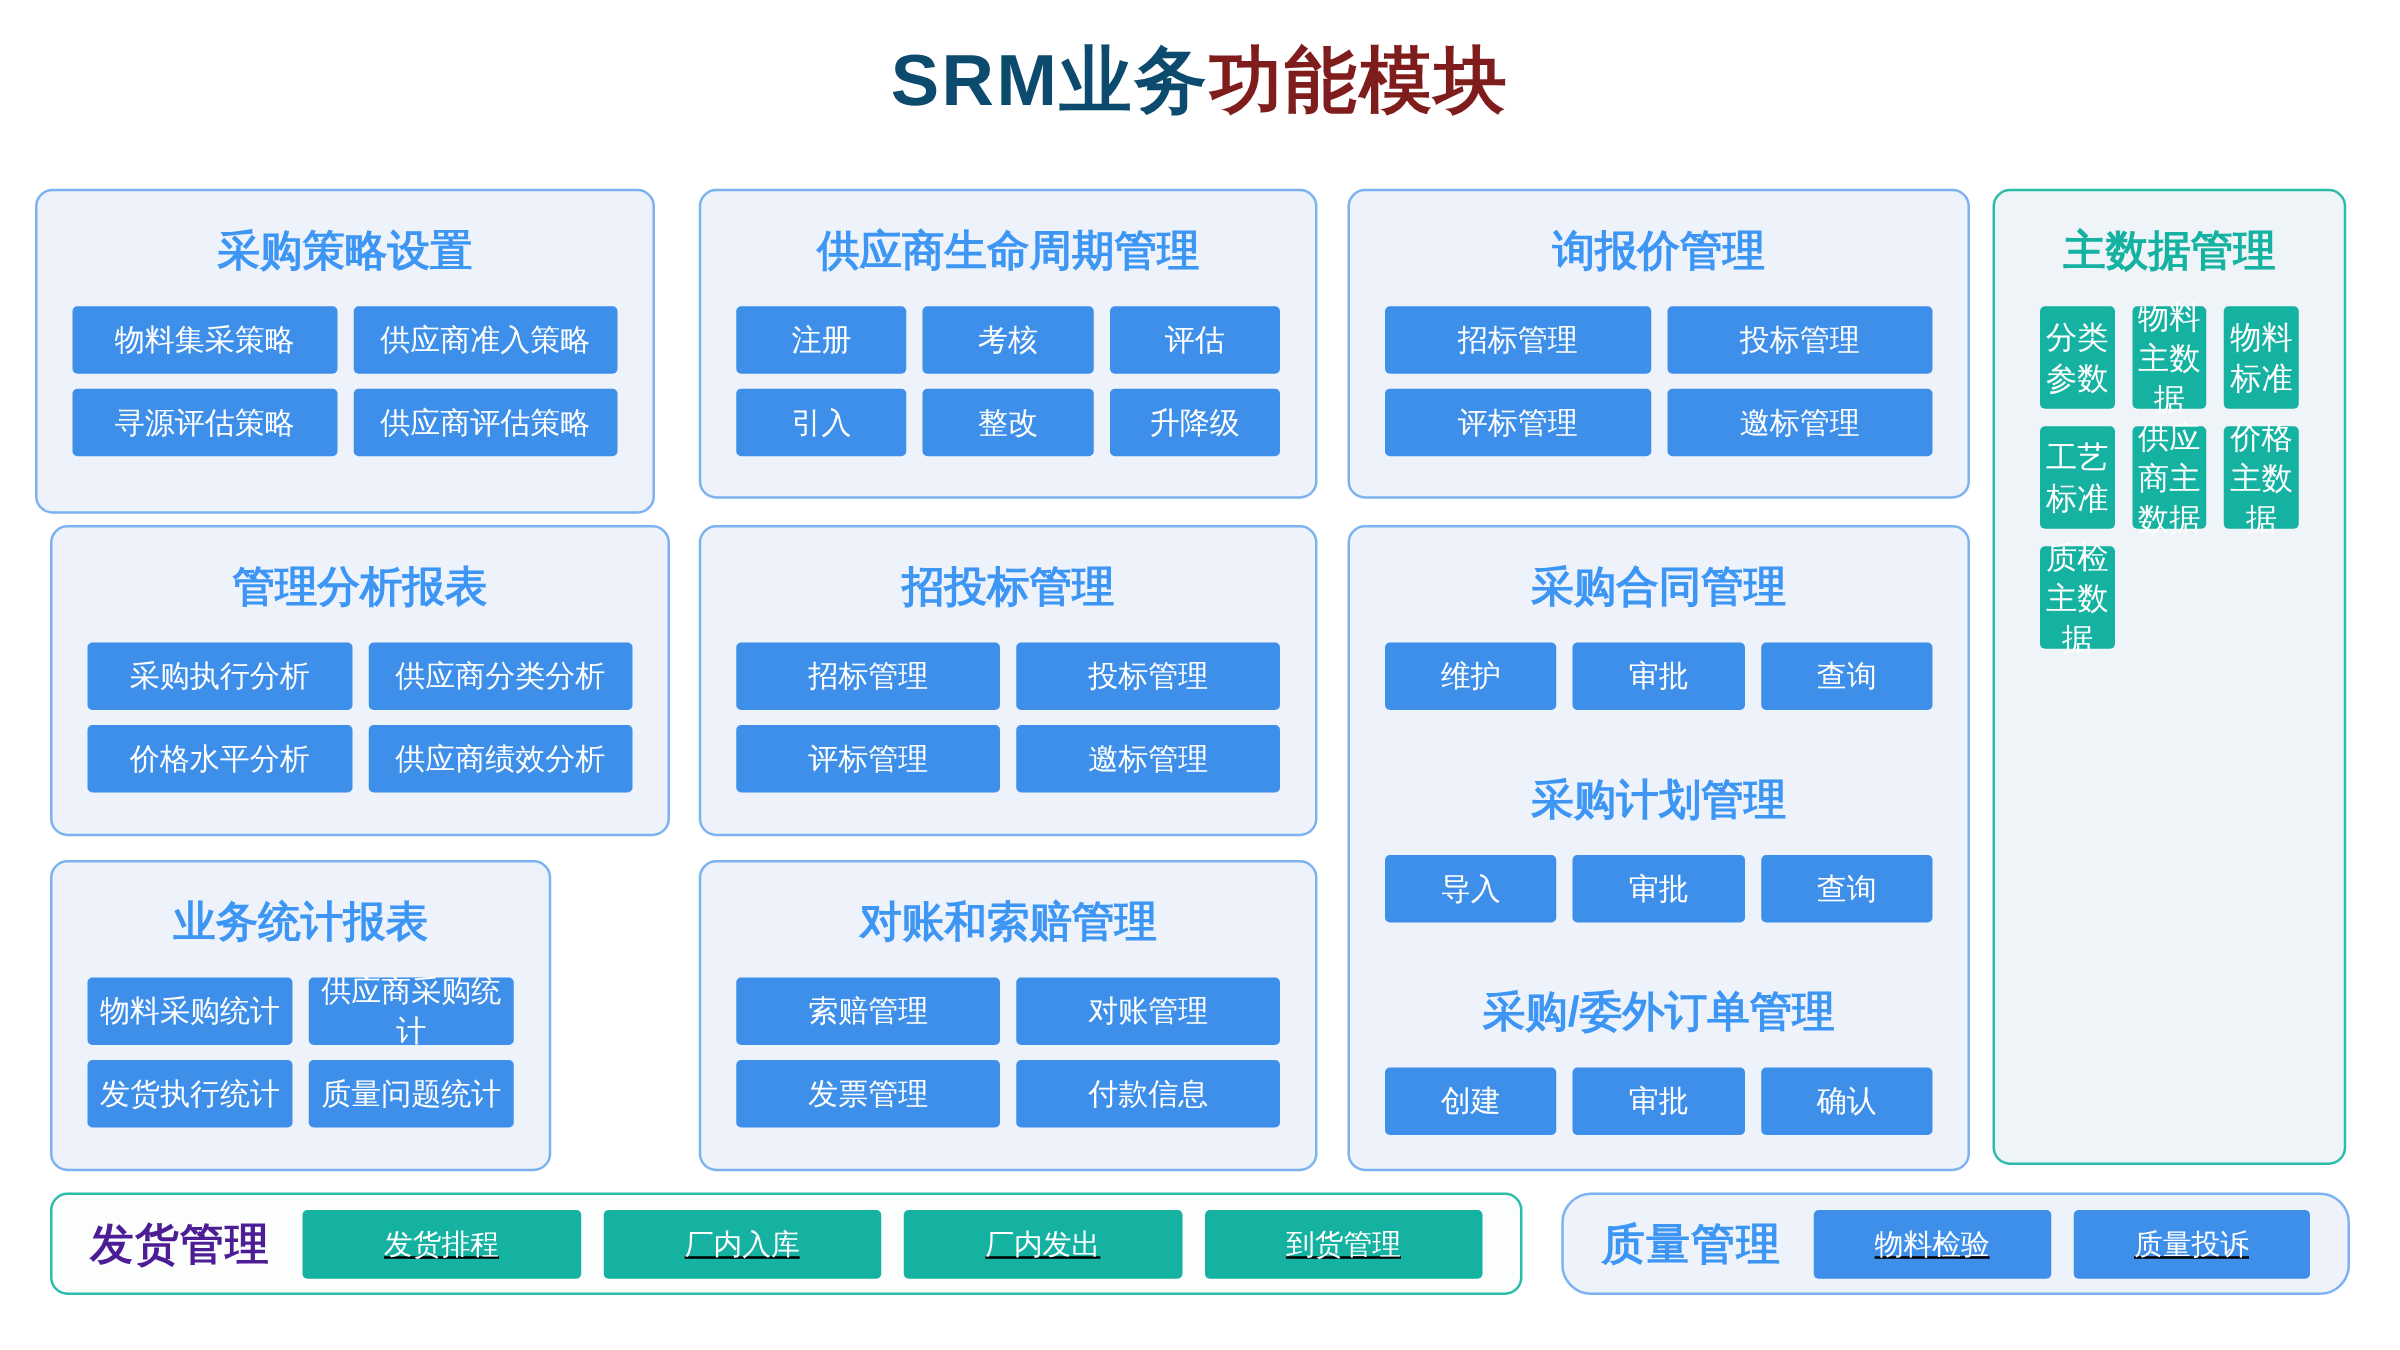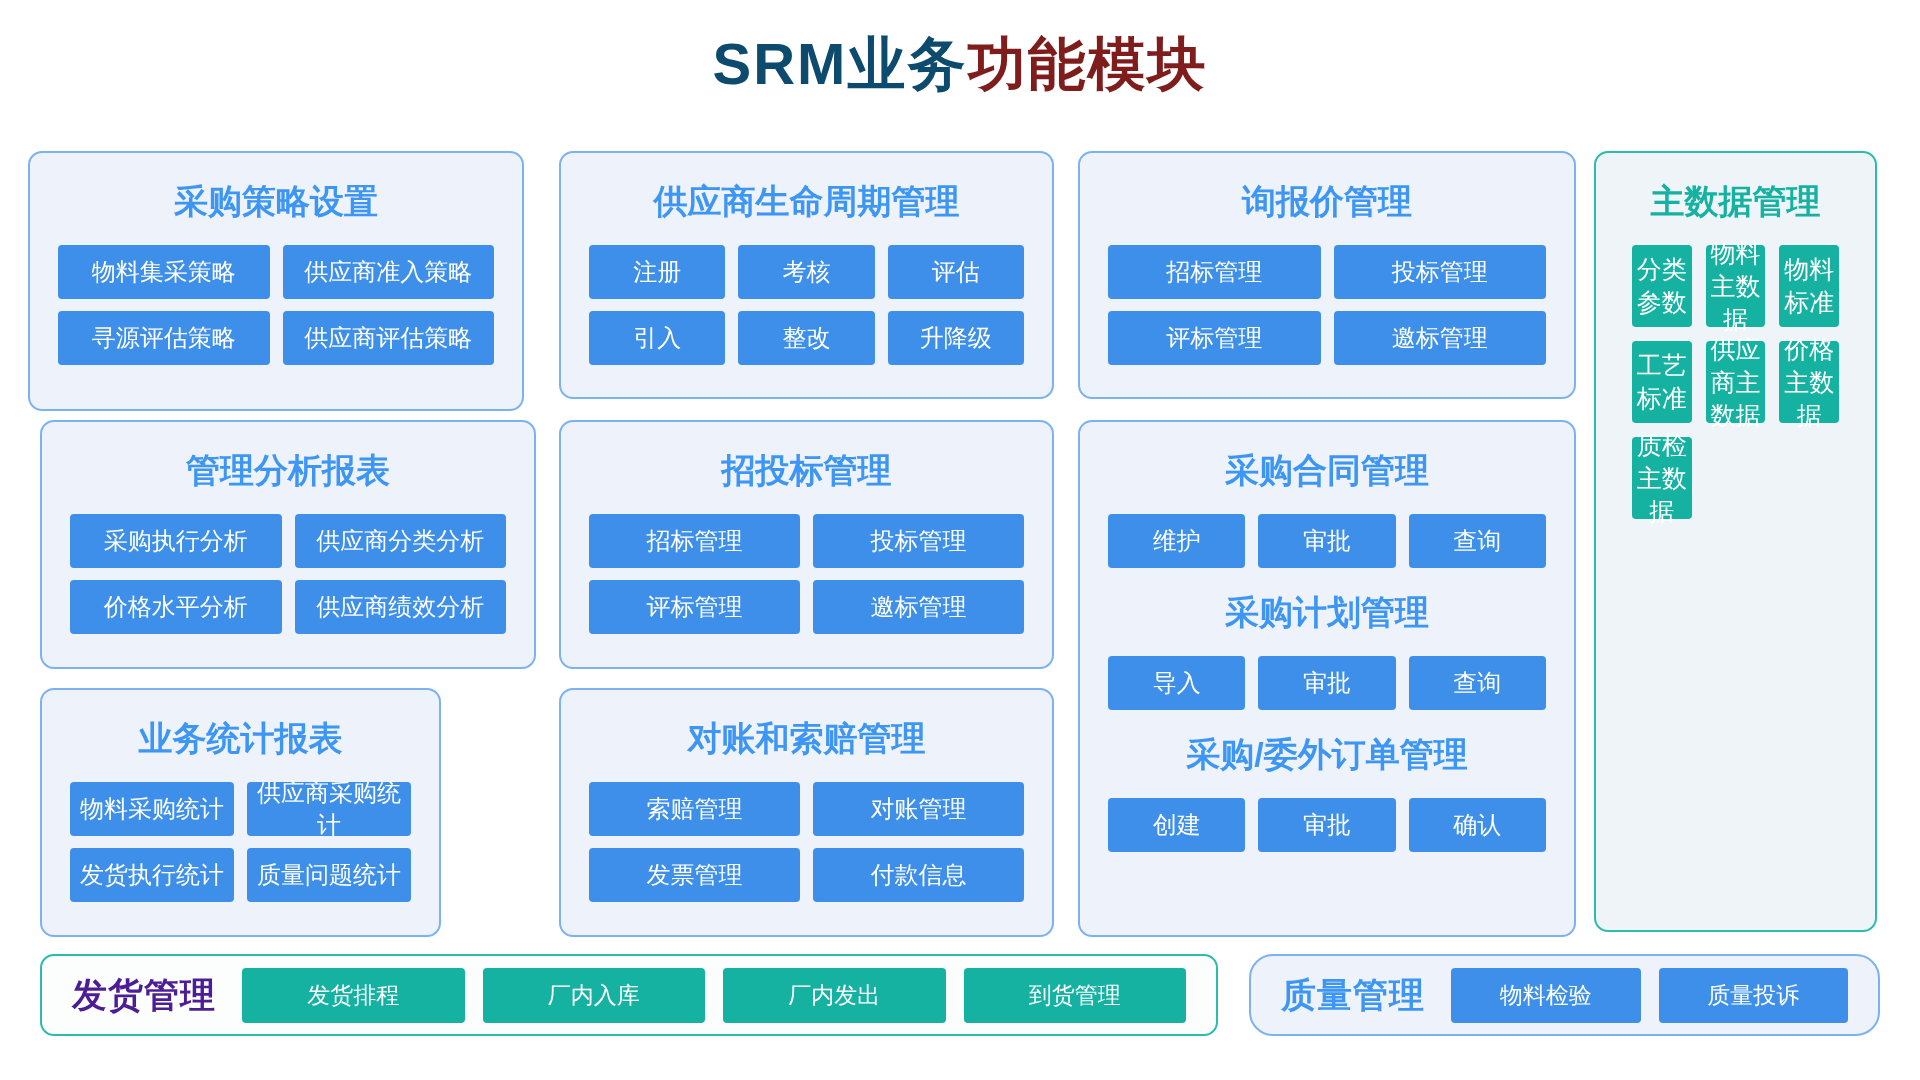--- a/index.html
+++ b/index.html
@@ -33,21 +33,21 @@
   .card-title {
     text-align: center;
     font-size: 34px;
     font-weight: bold;
     color: #3e96f4;
     padding-top: 30px;
     line-height: 36px;
   }
   .card-title.teal { color: #15b2a2; }
   .card-title.section { padding-top: 30px; }
-  .card-title.section-mid { padding-top: 26px; }
+  .card-title.section-mid { padding-top: 54px; }
 
   .btn-grid {
     display: grid;
     gap: 12px 13px;
     margin: 26px 28px 0 28px;
   }
   .cols-2 { grid-template-columns: 1fr 1fr; }
   .cols-3 { grid-template-columns: 1fr 1fr 1fr; }
   .stack { grid-template-columns: 1fr 1fr 1fr; gap: 14px; margin: 26px 36px 0 36px; }
 
@@ -78,20 +78,21 @@
     letter-spacing: 1px;
     flex: none;
     margin-right: 26px;
   }
   .strip-title.teal { color: #4c1d95; text-align: right; }
   .strip-title.blue { color: #3e96f4; }
   .strip-btns {
     display: flex;
     flex: 1;
     gap: 18px;
+    text-decoration: underline;
   }
   .strip-btns .btn { flex: 1; height: 55px; font-size: 23px; }
 </style>
 </head>
 <body>
 
 <h1 class="page-title"><span class="dark">SRM业务</span><span class="accent">功能模块</span></h1>
 
 <section class="card" style="left:28px; top:151px; width:496px; height:260px;">
   <h2 class="card-title">采购策略设置</h2>

